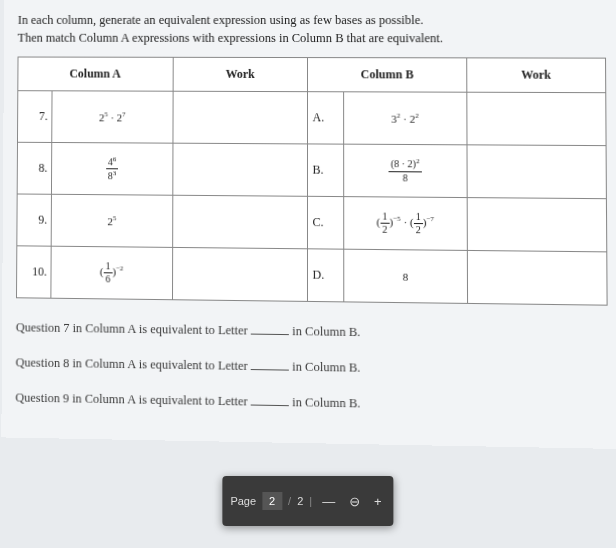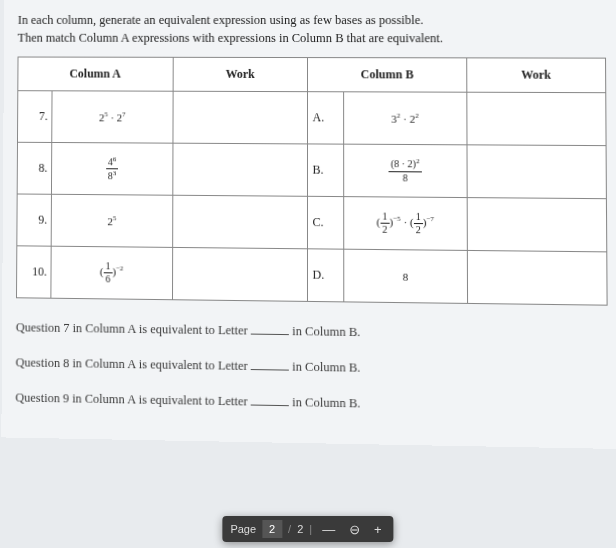--- a/index.html
+++ b/index.html
@@ -61,28 +61,28 @@
     .matching .line { margin-bottom: 20px; }
     .blank {
       display: inline-block;
       border-bottom: 1px solid #555;
       width: 38px;
       height: 10px;
       vertical-align: baseline;
     }
     .toolbar {
       position: absolute;
-      bottom: 6px;
+      bottom: 22px;
       left: 50%;
       transform: translateX(-50%);
       background: #3a3a3a;
       border-radius: 4px;
       display: flex;
       align-items: center;
-      padding: 4px 8px;
+      padding: 16px 8px;
       gap: 6px;
       font-family: Arial, sans-serif;
       font-size: 11px;
       color: #ddd;
       box-shadow: 0 2px 8px rgba(0,0,0,0.4);
     }
     .toolbar .pg-input {
       background: #555;
       color: #fff;
       width: 20px;

